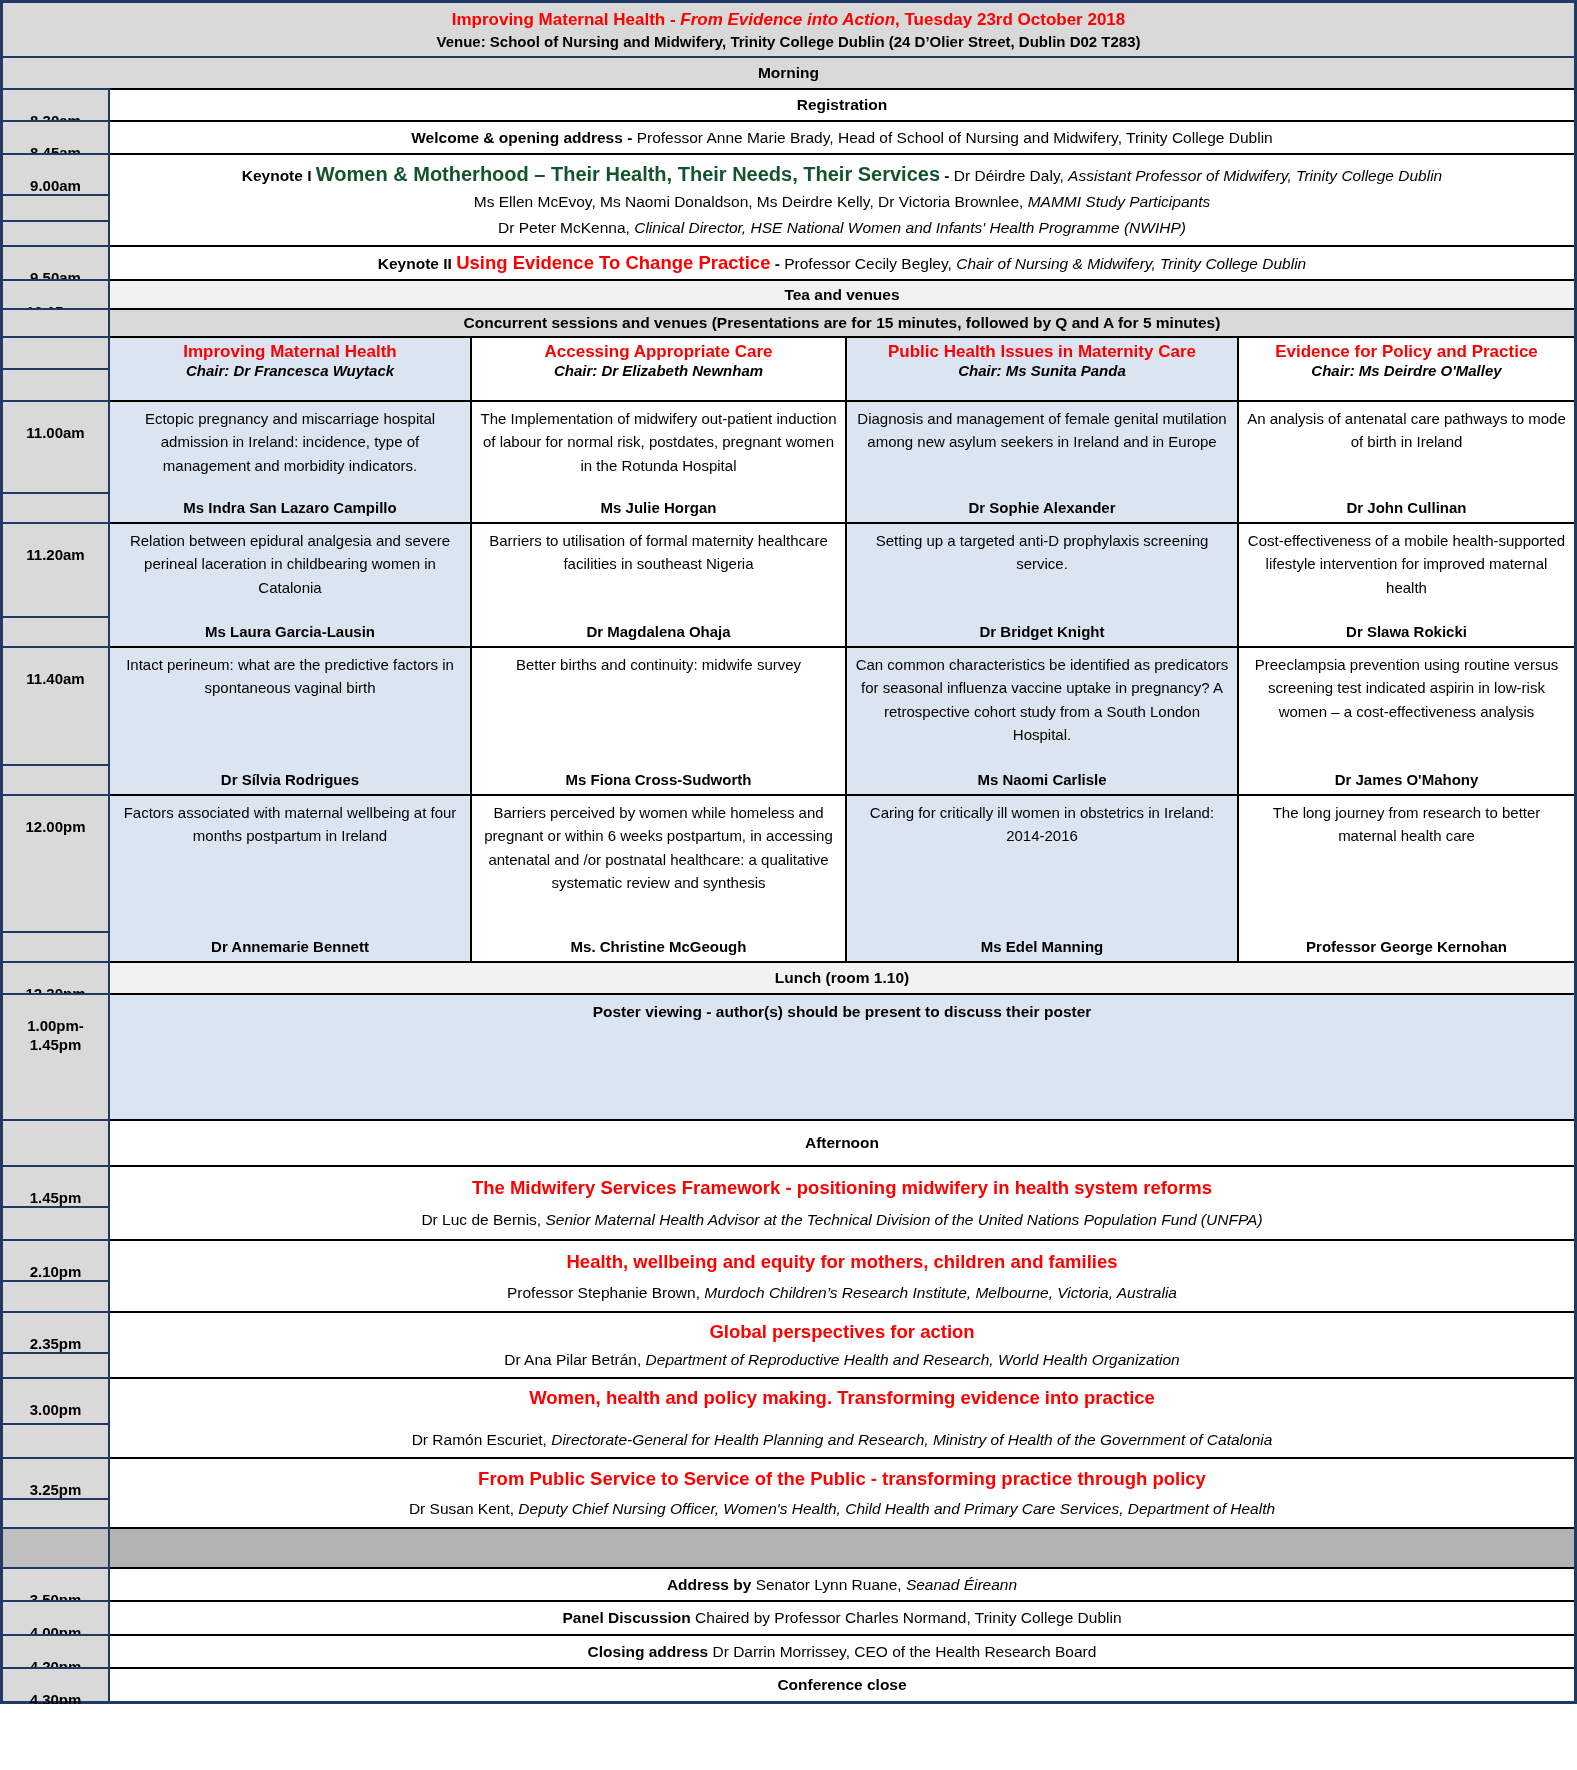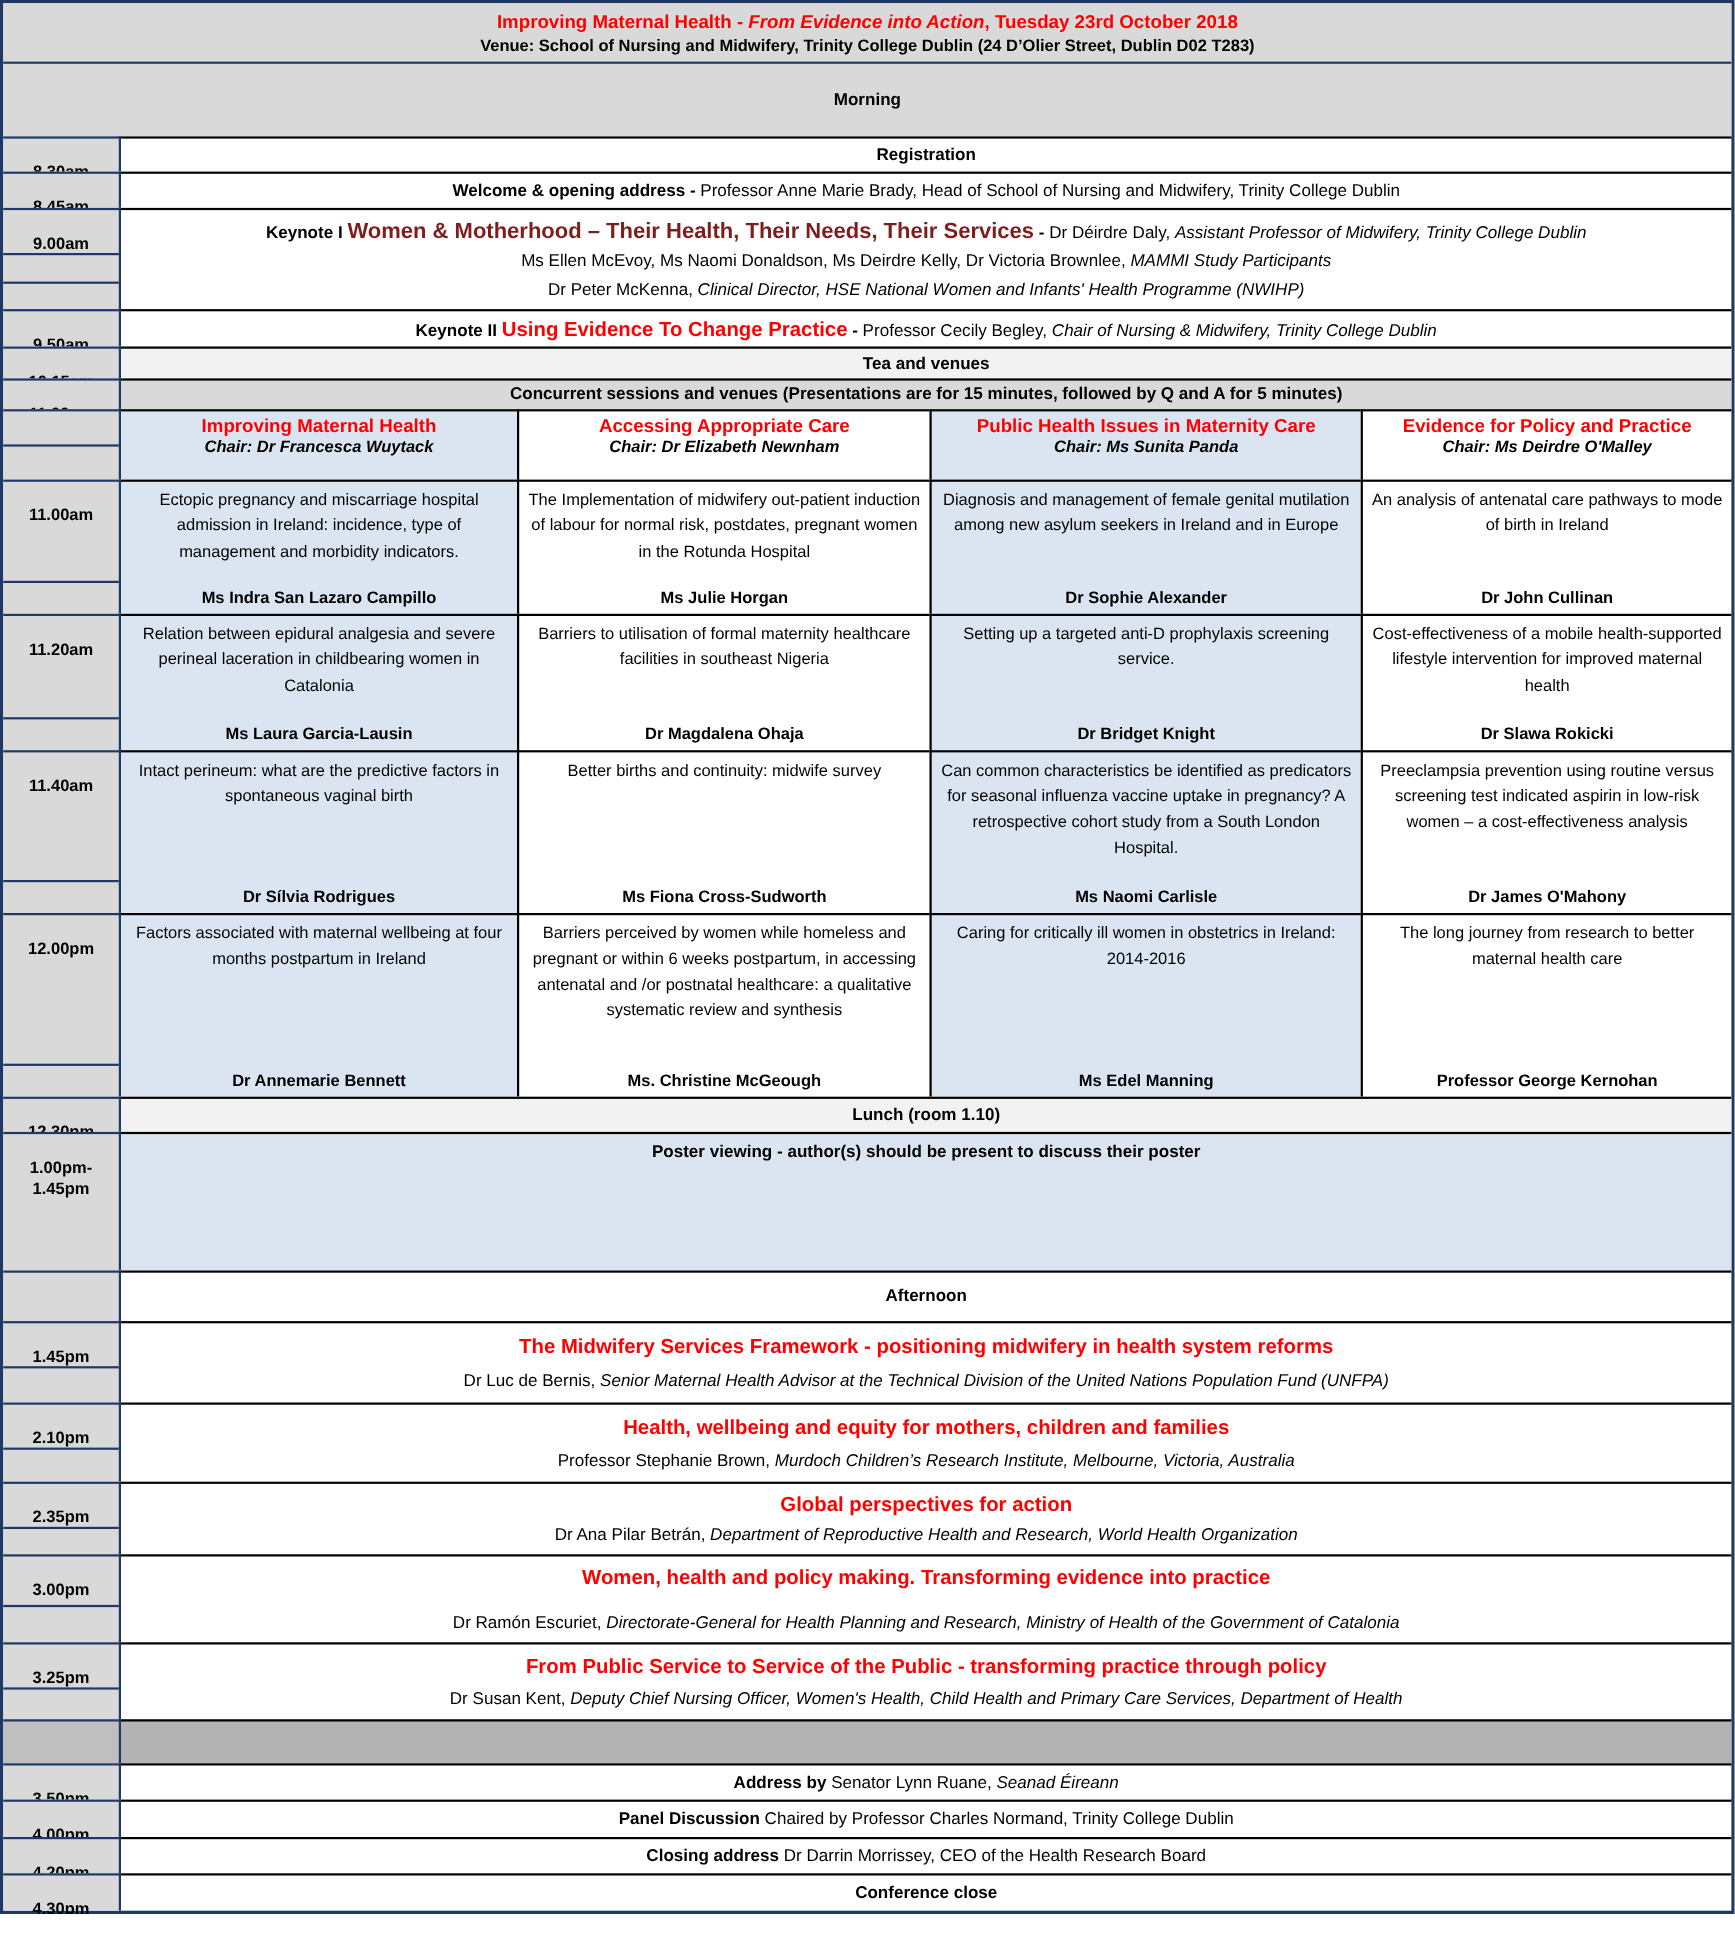--- a/index.html
+++ b/index.html
@@ -4,35 +4,35 @@
 <style>
   * { margin:0; padding:0; box-sizing:border-box; }
   body { background:#fff; font-family:"Liberation Sans","DejaVu Sans",sans-serif; color:#000; }
   .table { width:1577px; border:3px solid #1f3864; background:#fff; }
 
   
   .banner { background:#d9d9d9; text-align:center; padding:7px 10px 6px; }
   .banner .l1 { color:#ff0000; font-weight:bold; font-size:17px; }
   .banner .l2 { color:#000; font-weight:bold; font-size:15px; margin-top:3px; }
   .sectionrow { background:#d9d9d9; text-align:center; font-weight:bold; font-size:15.5px;
-                border-top:2px solid #1f3864; padding:24px 0; }
+                border-top:2px solid #1f3864; padding:6px 0; }
 
   
   .row { display:flex; align-items:stretch; }
   .rail { width:107px; flex:0 0 107px; background:#d9d9d9; border-right:2px solid #1f3864;
           border-top:2px solid #1f3864; display:flex; flex-direction:column; }
   .tlabel { font-weight:bold; font-size:15px; text-align:center; padding-top:22px; }
   .railcell { flex:1; display:flex; flex-direction:column; justify-content:flex-start; }
   .railcell + .railcell { border-top:2px solid #1f3864; }
   .content { flex:1; border-top:2px solid #000; display:flex; flex-direction:column;
              justify-content:center; text-align:center; font-size:15.5px; padding:4px 12px; }
 
   .b { font-weight:bold; }
   .i { font-style:italic; }
-  .red-lg { color:#7f1d1d; font-weight:bold; font-size:20px;text-align:center; }
+  .red-lg { color:#14532d; font-weight:bold; font-size:20px;text-align:center; }
   .red-md { color:#ff0000; font-weight:bold; font-size:18.5px; }
   .gray2 { background:#f2f2f2; }
   .grayd { background:#d9d9d9; }
   .blue { background:#dbe5f1; }
 
   
   .talk { display:flex; flex-direction:column; justify-content:space-between;
           text-align:center; border-top:2px solid #000; padding:5px 8px 6px; }
   .talk + .talk { border-left:2px solid #000; }
   .w1 { width:360px; flex:0 0 360px; }

